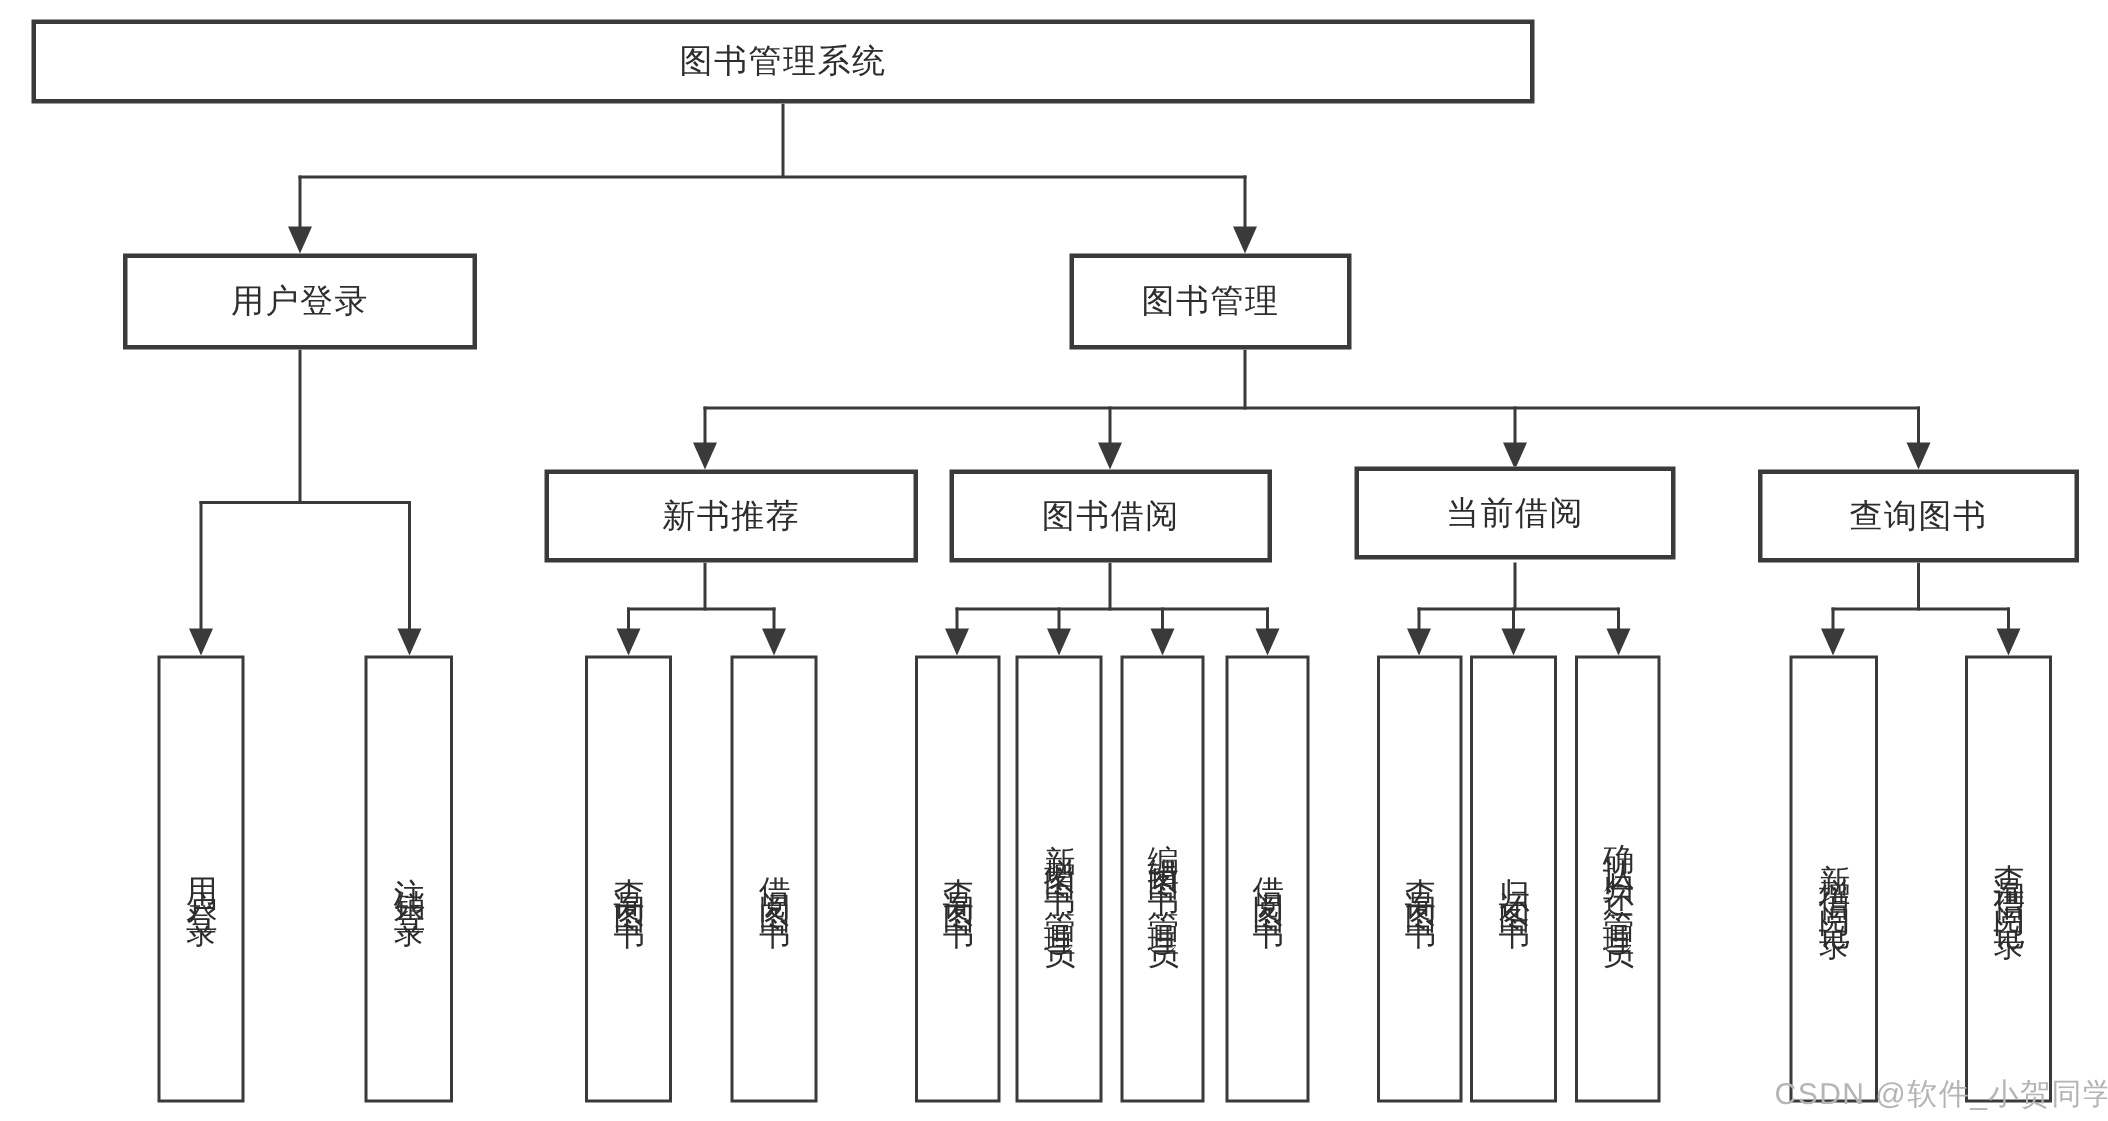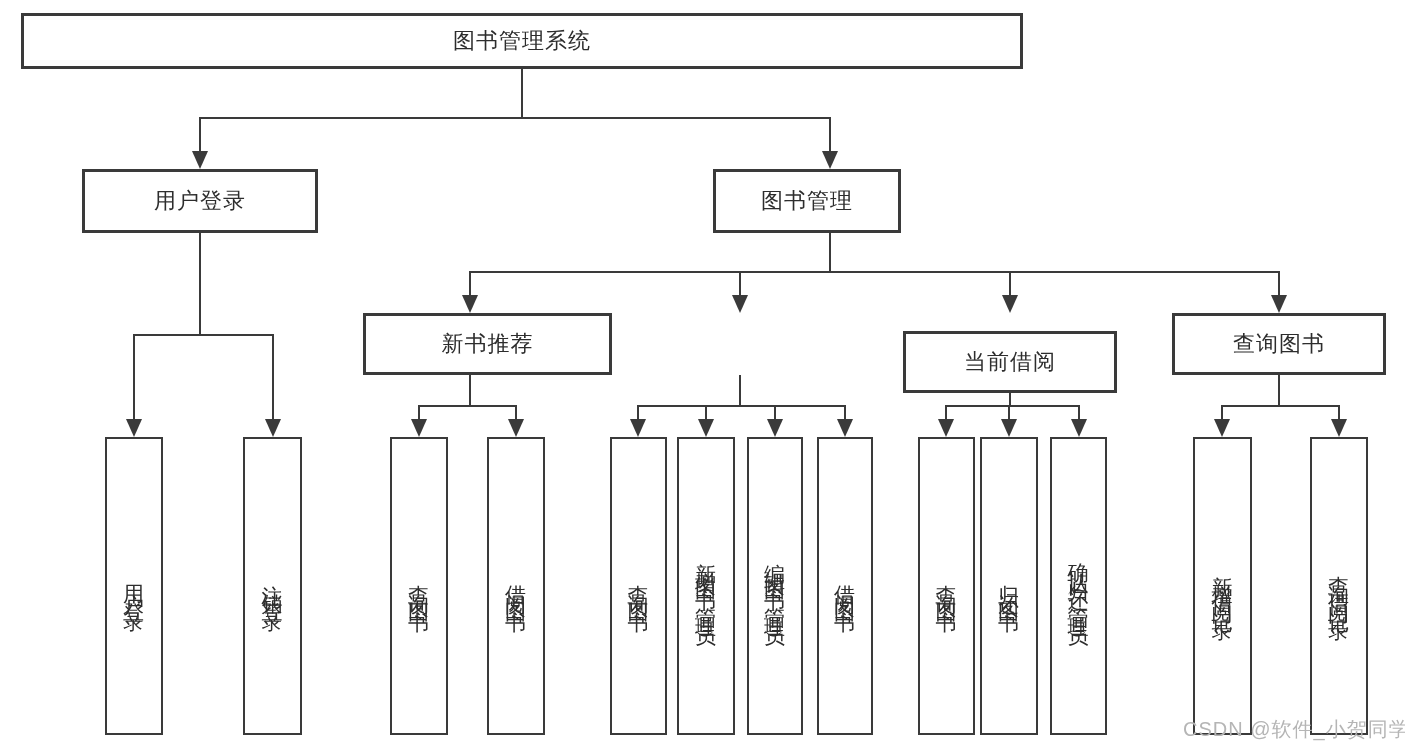--- a/index.html
+++ b/index.html
@@ -49,21 +49,24 @@
   <div class="node" style="left:82px;top:169px;width:236px;height:64px">
     <span>用户登录</span>
   </div>
   <div class="node" style="left:713px;top:169px;width:188px;height:64px">
     <span>图书管理</span>
   </div>
 
   <div class="node" style="left:363px;top:313px;width:249px;height:62px">
     <span>新书推荐</span>
   </div>
-  <div class="node" style="left:903px;top:331px;width:214px;height:62px">
+  <div class="node" style="left:633px;top:313px;width:215px;height:62px">
+    <span>图书借阅</span>
+  </div>
+  <div class="node" style="left:903px;top:311px;width:214px;height:62px">
     <span>当前借阅</span>
   </div>
   <div class="node" style="left:1172px;top:313px;width:214px;height:62px">
     <span>查询图书</span>
   </div>
 
   <div class="vnode" style="left:105px;width:58px">
     <span>用户登录</span>
   </div>
   <div class="vnode" style="left:243px;width:59px">

